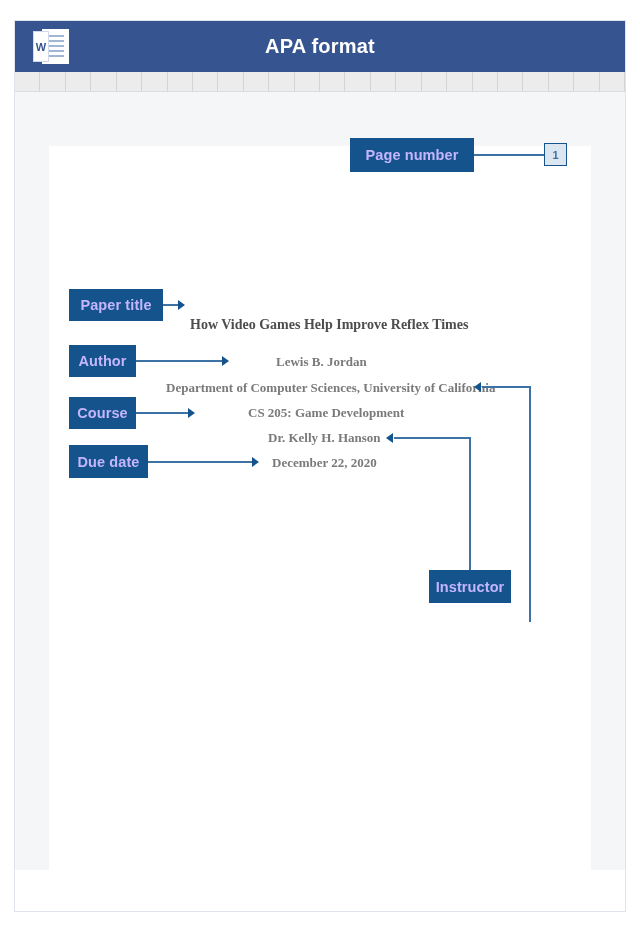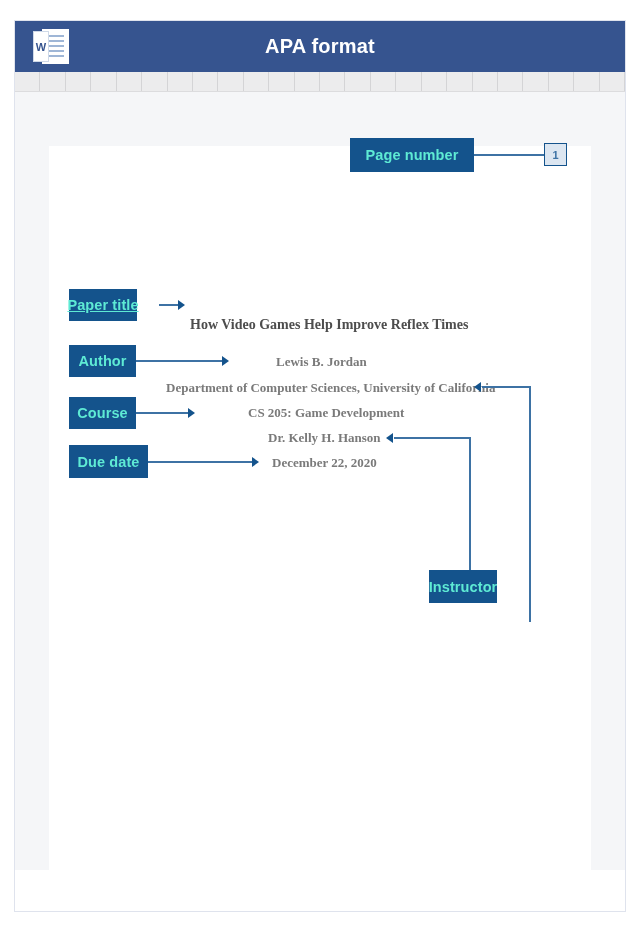--- a/index.html
+++ b/index.html
@@ -137,38 +137,38 @@
     background: #ffffff;
     display: flex;
     align-items: center;
     justify-content: center;
   }
 
   
   .callout {
     position: absolute;
     background: #14538c;
-    color: #5eead4;
+    color: #c4b5fd;
     font-size: 14.5px;
     font-weight: bold;
     display: flex;
     align-items: center;
     justify-content: center;
     padding: 0 10px;
     white-space: nowrap;
     letter-spacing: .1px;
   }
 
   
   .c-pagenumber { left: 350px; top: 138px; width: 124px; height: 34px; }
-  .c-papertitle { left: 69px;  top: 289px; width: 68px;  height: 32px; text-decoration: underline; }
+  .c-papertitle { left: 69px;  top: 289px; width: 94px;  height: 32px; }
   .c-author     { left: 69px;  top: 345px; width: 67px;  height: 32px; }
   .c-course     { left: 69px;  top: 397px; width: 67px;  height: 32px; text-align: right; }
   .c-duedate    { left: 69px;  top: 445px; width: 79px;  height: 33px; }
-  .c-instructor { left: 429px; top: 570px; width: 68px;  height: 33px; }
+  .c-instructor { left: 429px; top: 570px; width: 82px;  height: 33px; }
   .c-affiliation{ left: 488px; top: 622px; width: 84px;  height: 33px; }
 
   
   .pagenum-chip {
     position: absolute;
     left: 544px;
     top: 143px;
     width: 23px;
     height: 23px;
     background: #dce6f1;

